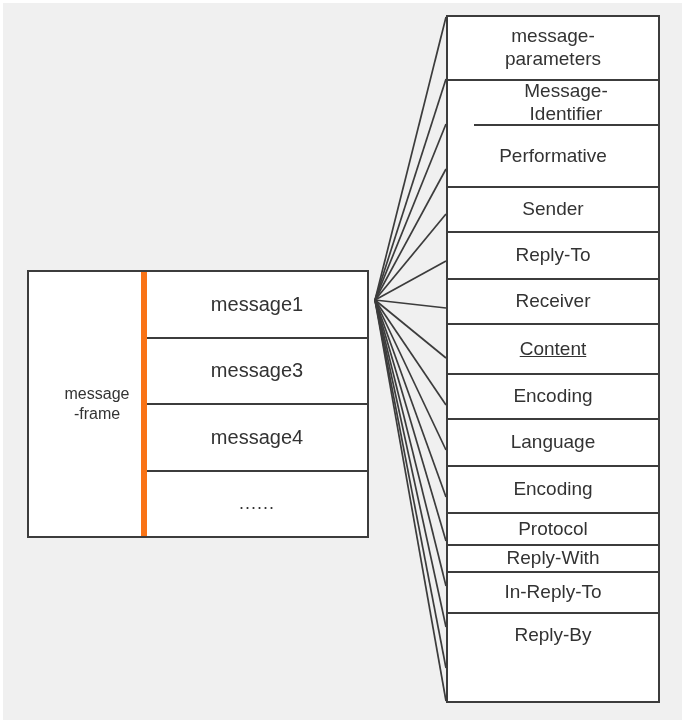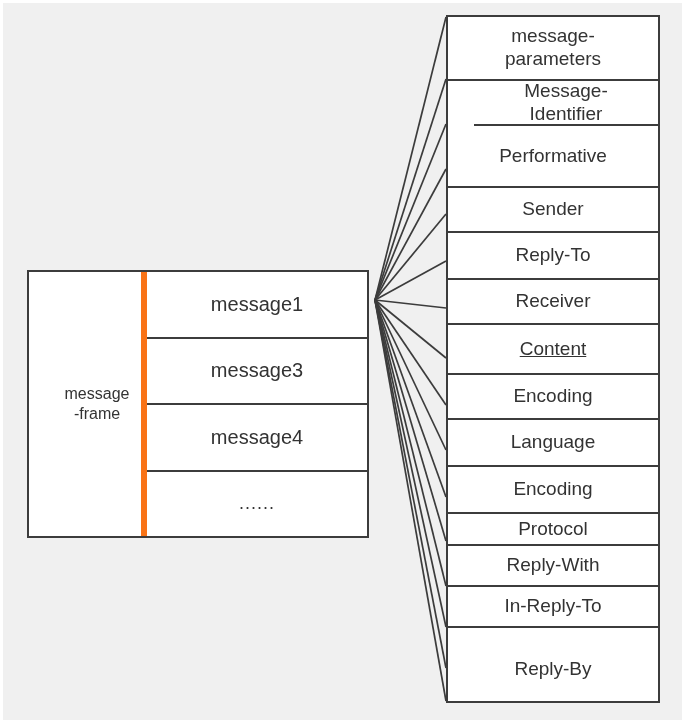--- a/index.html
+++ b/index.html
@@ -113,23 +113,23 @@
   .param-row.r3  { height: 62px; }
   .param-row.r4  { height: 45px; }
   .param-row.r5  { height: 45px; }
   .param-row.r6  { height: 47px; }
   .param-row.r7  { height: 50px; text-decoration: underline; }
   .param-row.r8  { height: 47px; }
   .param-row.r9  { height: 45px; }
   .param-row.r10 { height: 47px; }
   .param-row.r11 { height: 32px; }
   .param-row.r12 { height: 45px; }
-  .param-row.r13 { height: 41px; }
+  .param-row.r13 { height: 27px; }
   .param-row.r14 { height: 41px; }
-  .param-row.r15 { height: 42px; margin-top: 20px; }
+  .param-row.r15 { height: 42px; }
 </style>
 </head>
 <body>
 
 <div id="canvas">
 
   <svg id="fan" viewBox="0 0 685 723" preserveAspectRatio="none" aria-hidden="true">
       <line x1="372" y1="297" x2="443" y2="14" stroke="#3c3c3c" stroke-width="1.7"></line>
       <line x1="372" y1="297" x2="443" y2="76" stroke="#3c3c3c" stroke-width="1.7"></line>
       <line x1="372" y1="297" x2="443" y2="121" stroke="#3c3c3c" stroke-width="1.7"></line>

